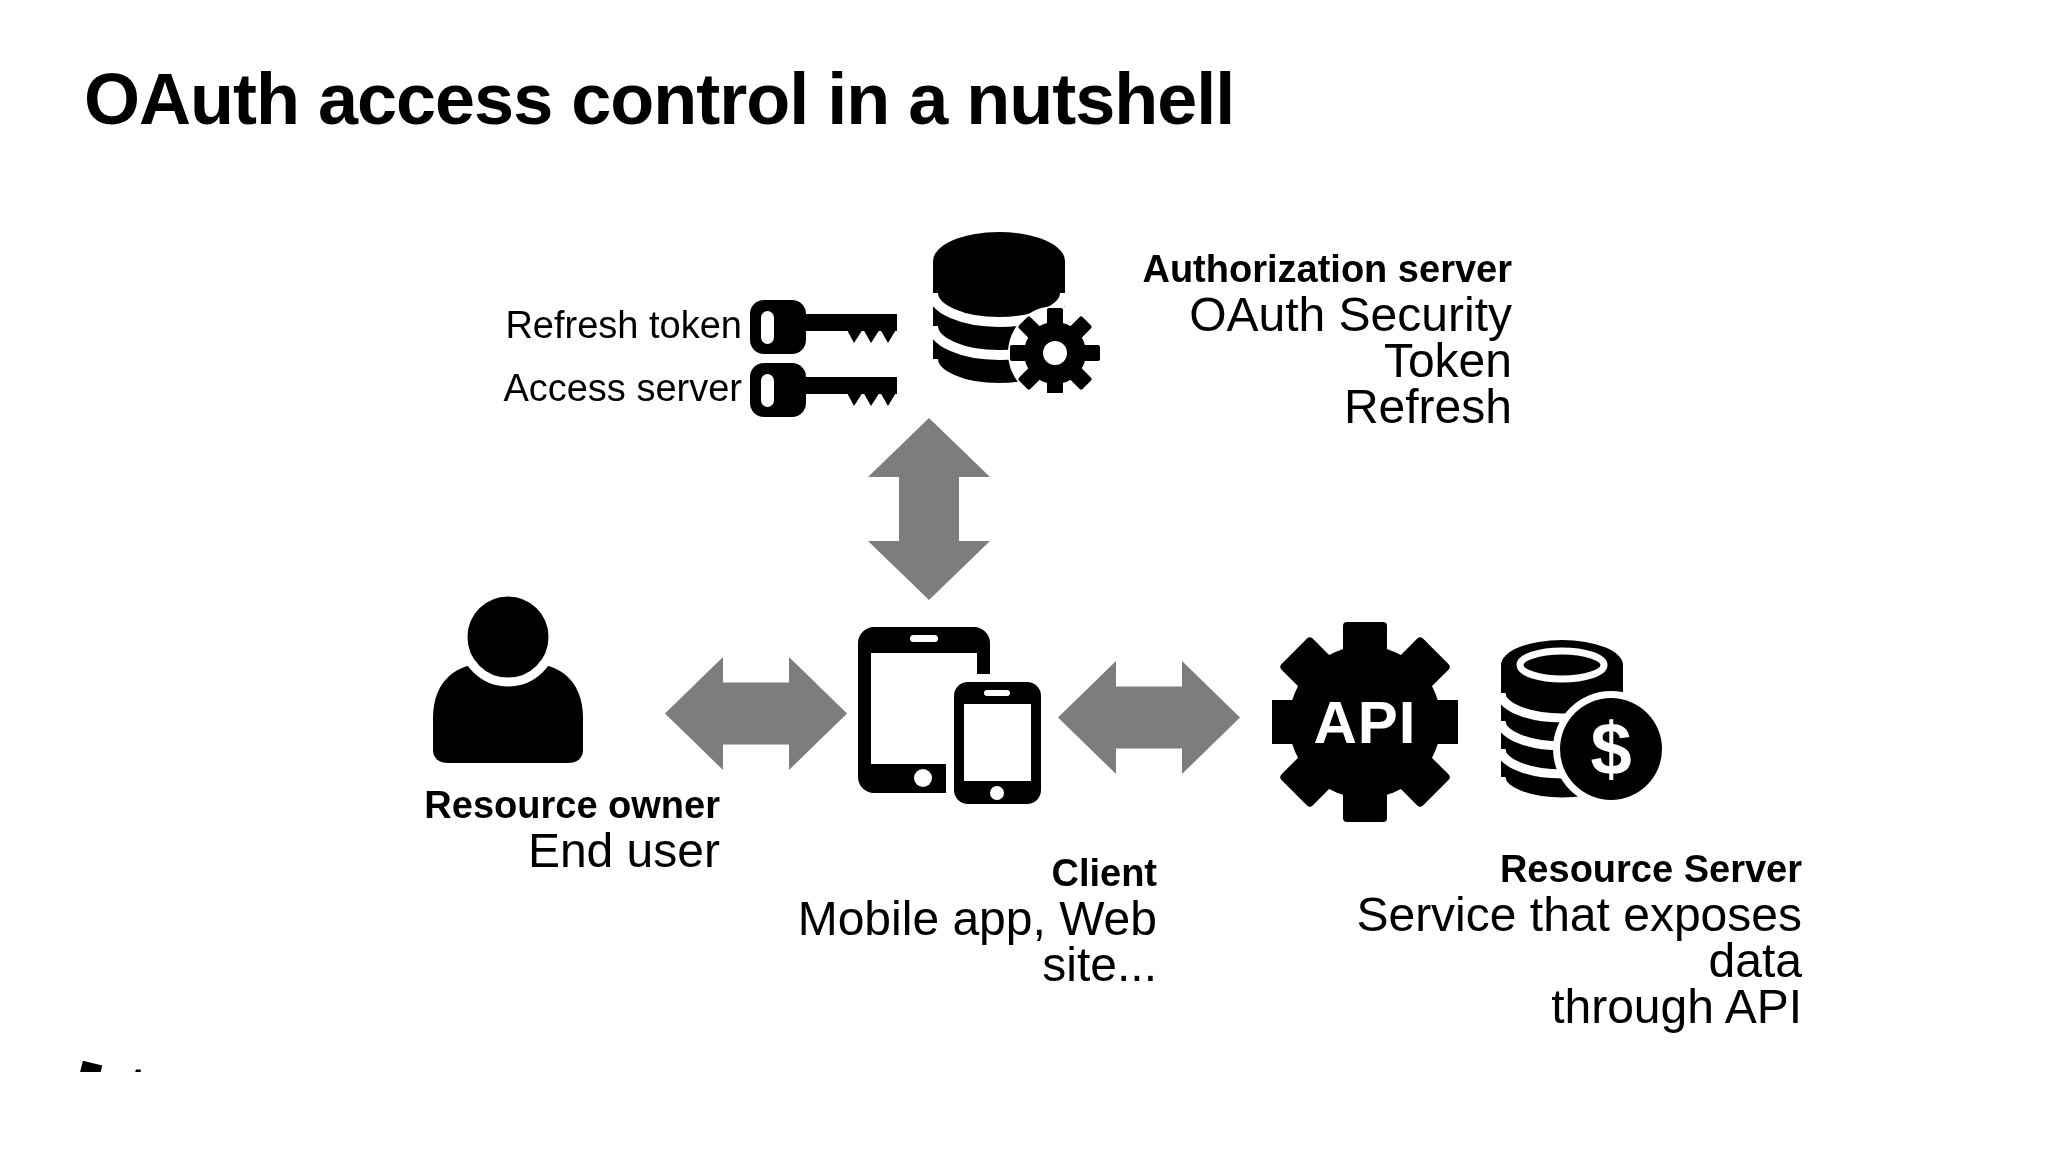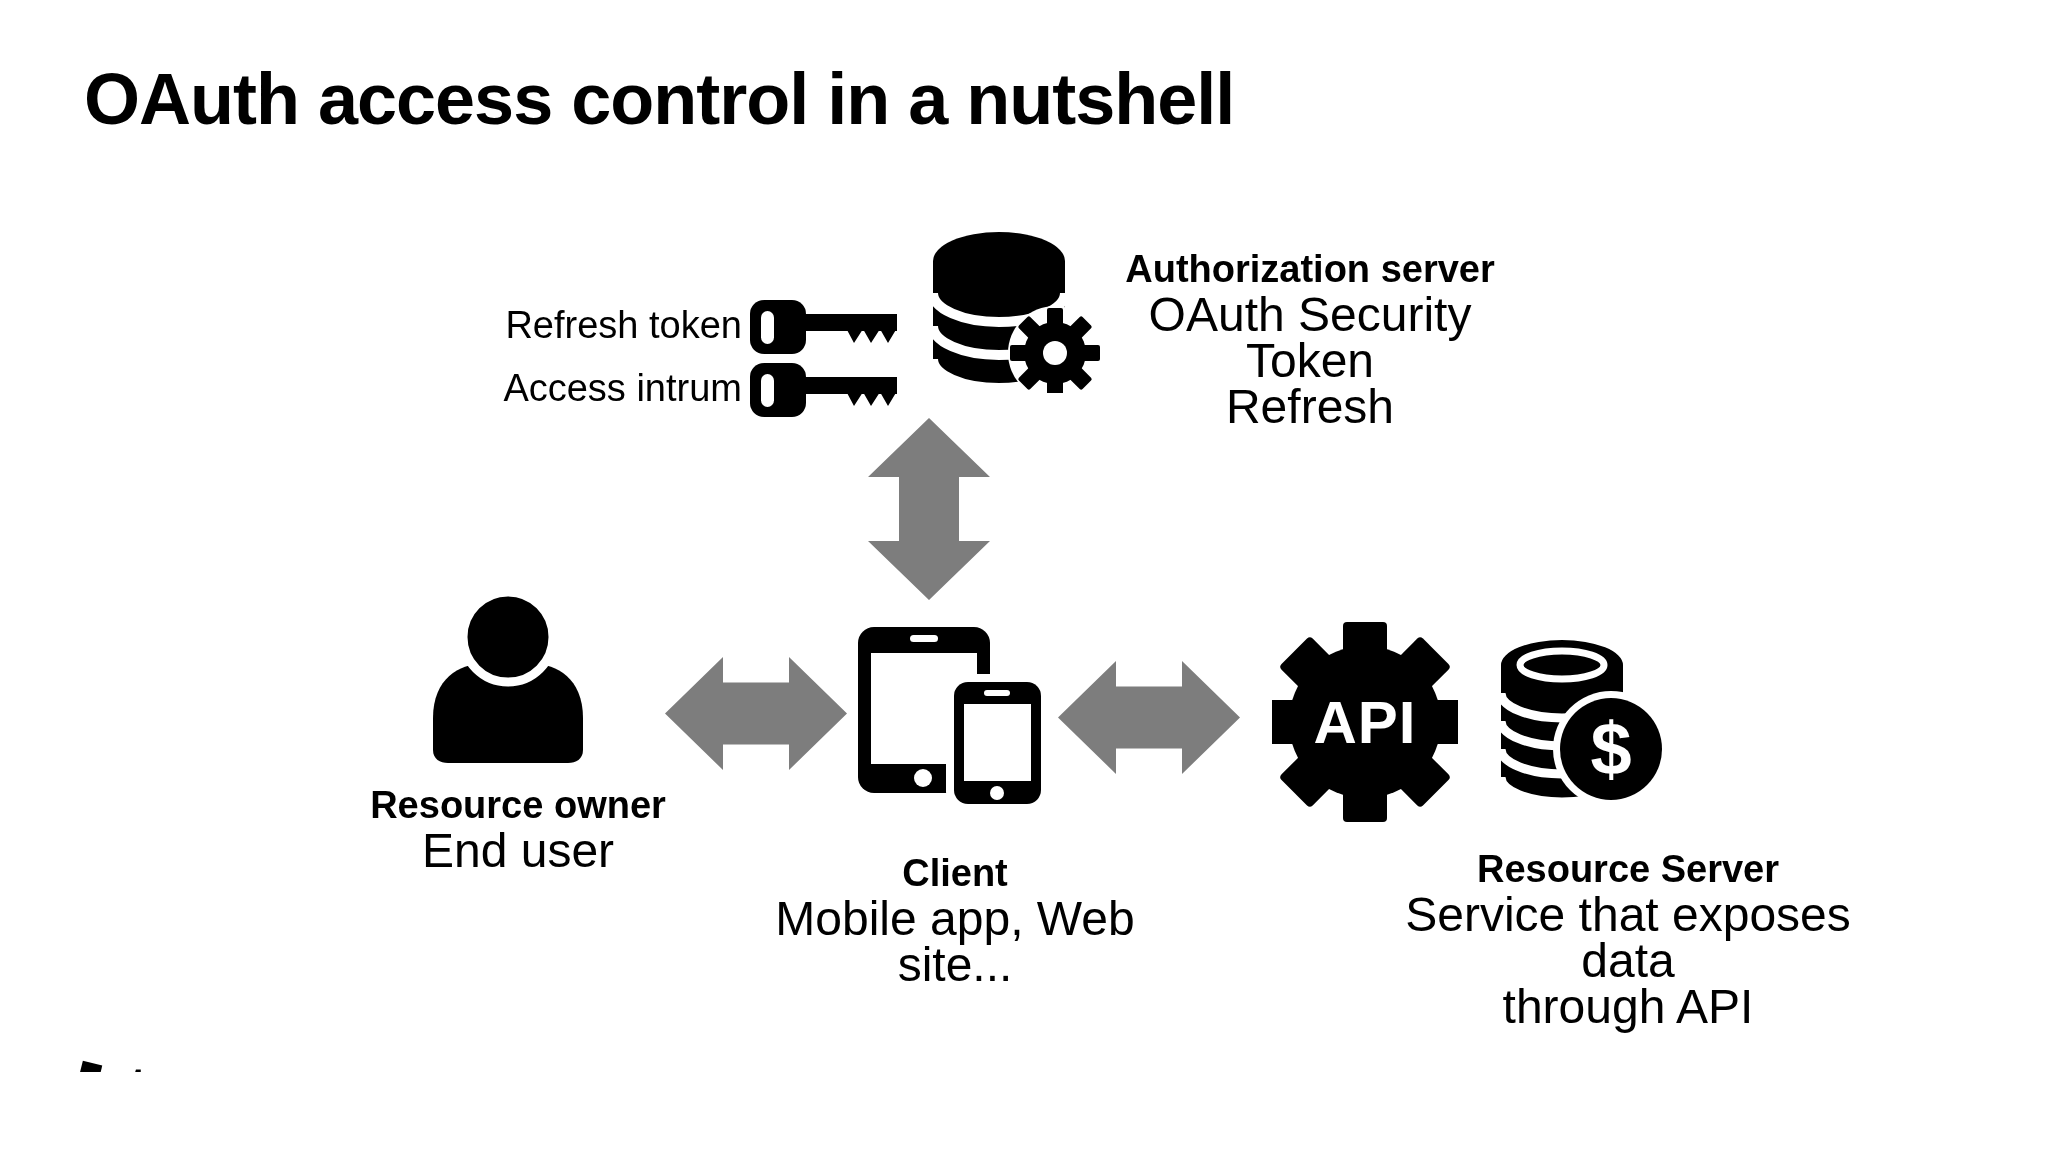--- a/index.html
+++ b/index.html
@@ -12,46 +12,46 @@
   .title {
     left:84px; top:58px; font-size:72px; font-weight:bold;
     letter-spacing:-1px; white-space:nowrap;
   }
   .token-label {
     width:280px; text-align:right; font-size:38px; line-height:38px;
     white-space:nowrap;
   }
   .token-label.refresh { left:462px; top:306px; }
   .token-label.access  { left:462px; top:369px; }
-  .node-block { text-align:center; }
+  .node-block { text-align:right; }
   .node-title { font-size:38px; font-weight:bold; line-height:46px; }
   .node-sub   { font-size:48px; font-weight:normal; line-height:46px; }
   .auth-block   { left:1108px; top:246px; width:404px; }
   .owner-block  { left:316px;  top:782px; width:404px; }
   .client-block { left:753px;  top:850px; width:404px; }
-  .server-block { left:1404px; top:846px; width:448px; }
+  .server-block { left:1354px; top:846px; width:448px; }
   .logo {
     left:83px; top:1030px; font-size:56px; line-height:62px;
     font-weight:bold; letter-spacing:-2px; white-space:nowrap;margin-top:26px;
   }
   .logo .accent-cover { position:absolute; left:0px; top:11px; width:18px; height:16px; background:#ffffff; }
   .logo .accent { position:absolute; left:-2px; top:7px; width:20px; height:13px; background:#000; transform:rotate(14deg); }
   .page-number { left:1930px; top:1068px; font-size:27px; }
   svg { display:block; }
   .apitext { font-family:"Liberation Sans","DejaVu Sans",sans-serif; font-weight:bold; }
 </style>
 </head>
 <body>
 
 <div class="stage">
 
   <div class="abs title">OAuth access control in a nutshell</div>
 
   <div class="abs token-label refresh">Refresh token</div>
-  <div class="abs token-label access">Access intrum</div>
+  <div class="abs token-label access">Access server</div>
 
   <svg class="abs" style="left:750px; top:298px;" width="158" height="58" viewBox="0 0 158 58">
     <rect x="0" y="2" width="56" height="54" rx="14" fill="#000"></rect>
     <rect x="11" y="13" width="13" height="33" rx="6.5" fill="#fff"></rect>
     <rect x="50" y="16" width="97" height="17" fill="#000"></rect>
     <path d="M147,30 L138,45 L130,31 L121,45 L113,31 L104,45 L96,30 Z" fill="#000"></path>
   </svg>
 
   <svg class="abs" style="left:750px; top:361px;" width="158" height="58" viewBox="0 0 158 58">
     <rect x="0" y="2" width="56" height="54" rx="14" fill="#000"></rect>

